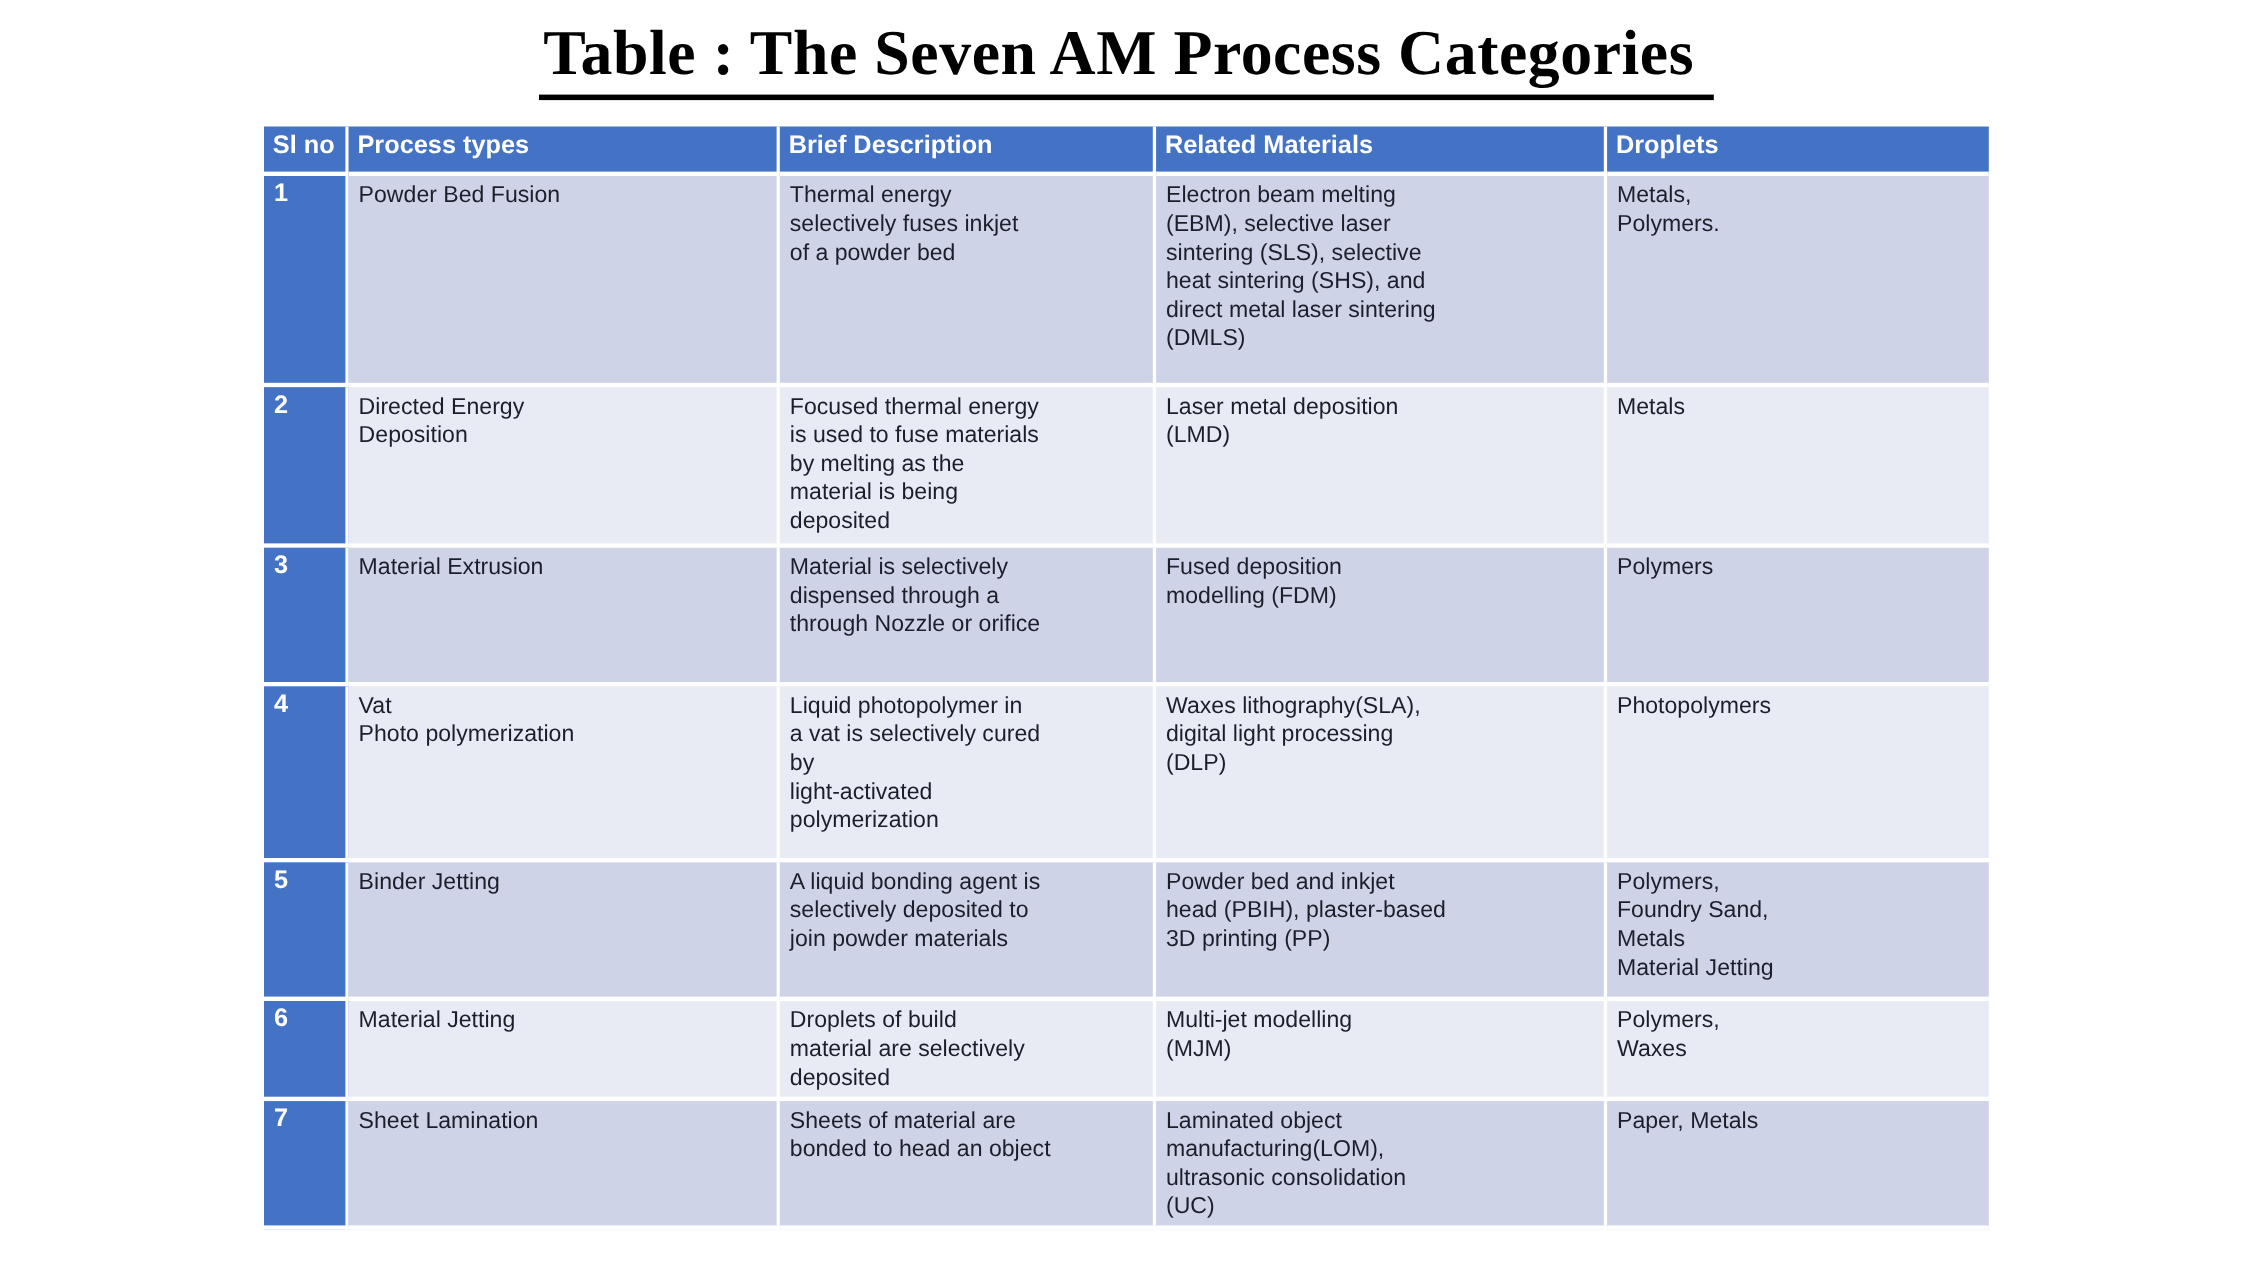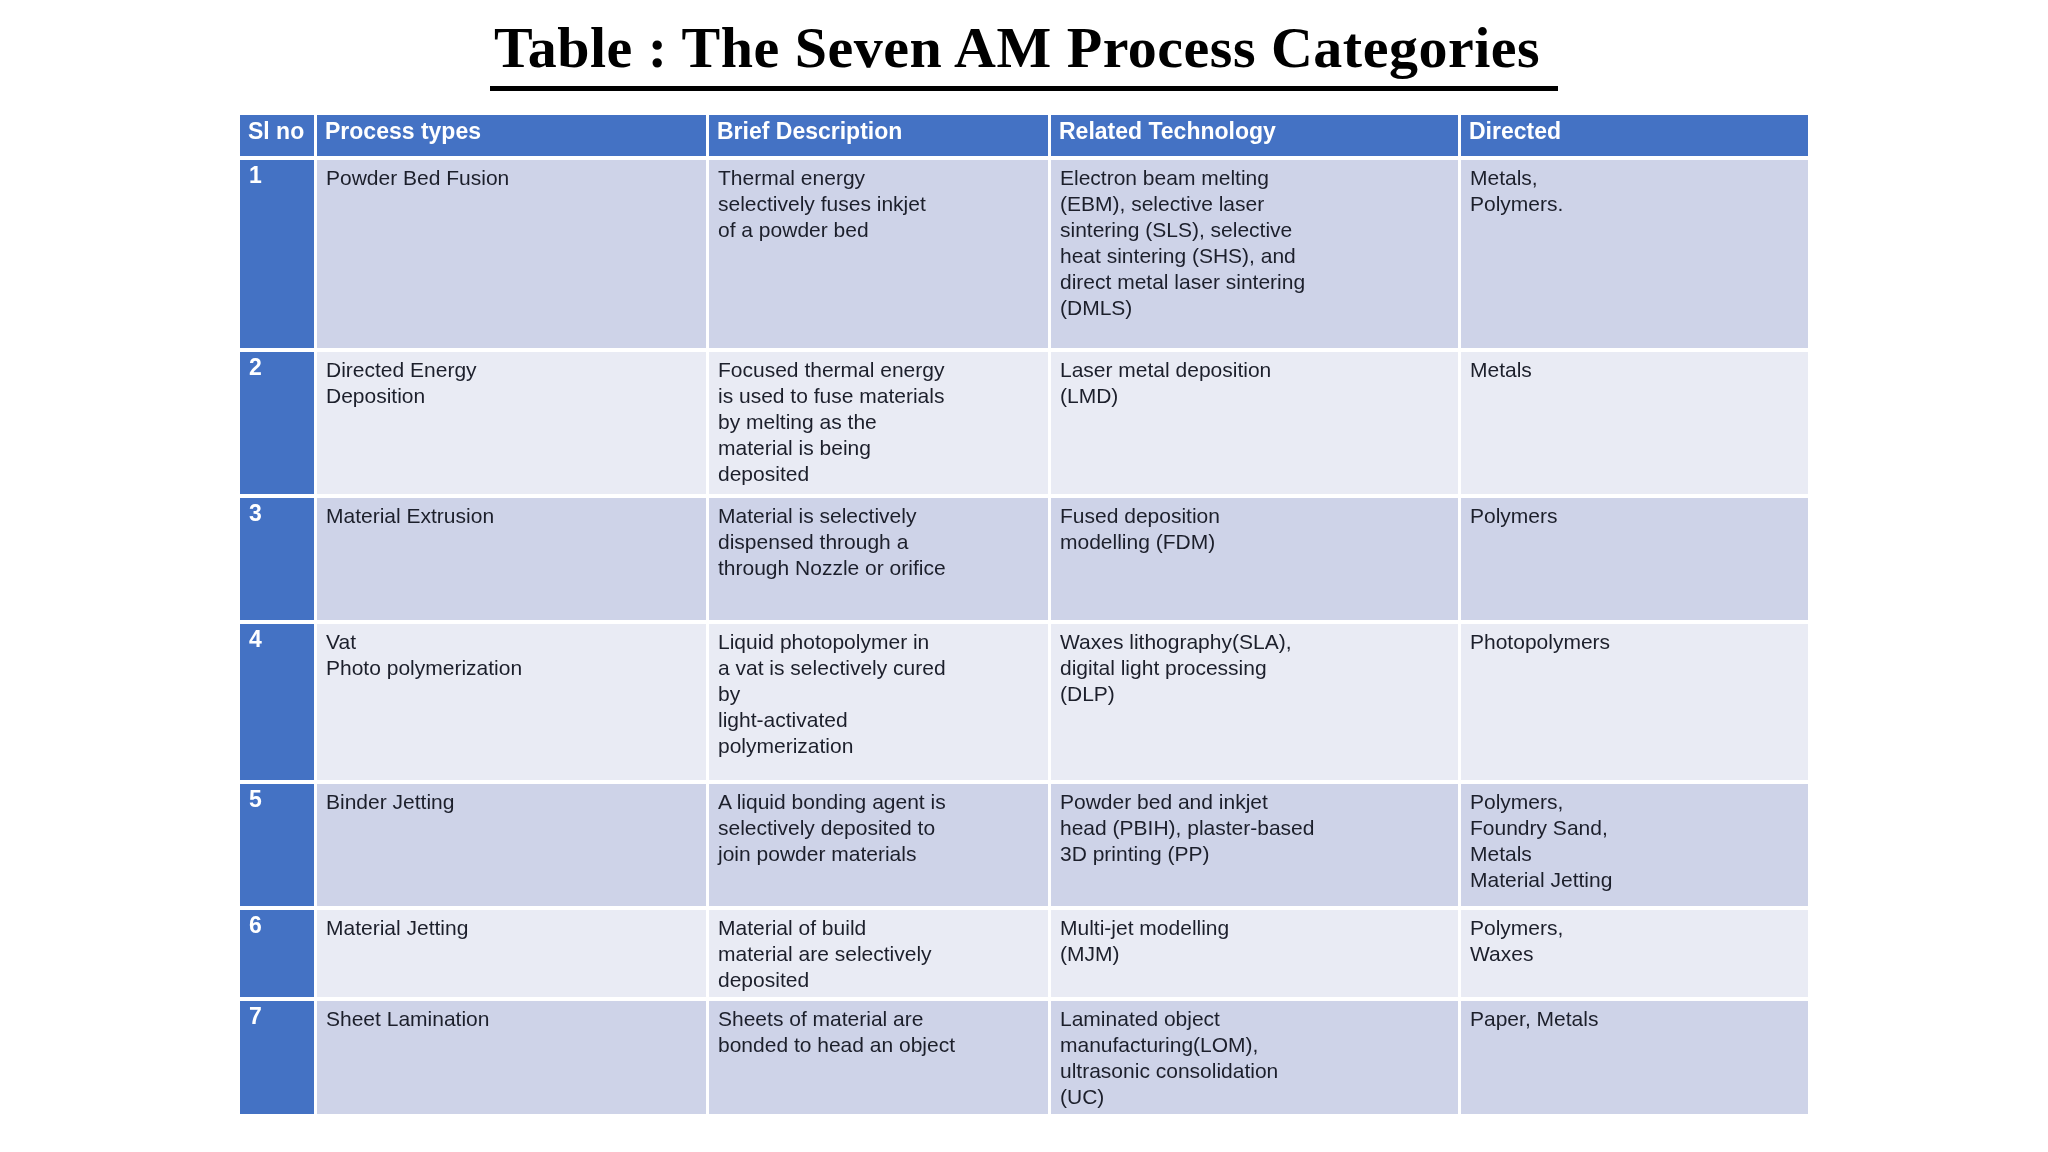--- a/index.html
+++ b/index.html
@@ -97,22 +97,22 @@
       <col style="width:392px">
       <col style="width:342px">
       <col style="width:410px">
       <col style="width:347px">
     </colgroup>
     <thead>
       <tr>
         <th>Sl no</th>
         <th>Process types</th>
         <th>Brief Description</th>
-        <th>Related Technology</th>
-        <th>Directed</th>
+        <th>Related Materials</th>
+        <th>Droplets</th>
       </tr>
     </thead>
     <tbody>
         <tr>
           <td class="sl">1</td>
           <td>Powder Bed Fusion</td>
           <td>Thermal energy
 selectively fuses inkjet
 of a powder bed</td>
           <td>Electron beam melting
@@ -171,21 +171,21 @@
 head (PBIH), plaster-based
 3D printing (PP)</td>
           <td>Polymers,
 Foundry Sand,
 Metals
 Material Jetting</td>
         </tr>
         <tr>
           <td class="sl">6</td>
           <td>Material Jetting</td>
-          <td>Material of build
+          <td>Droplets of build
 material are selectively
 deposited</td>
           <td>Multi-jet modelling
 (MJM)</td>
           <td>Polymers,
 Waxes</td>
         </tr>
         <tr>
           <td class="sl">7</td>
           <td>Sheet Lamination</td>

